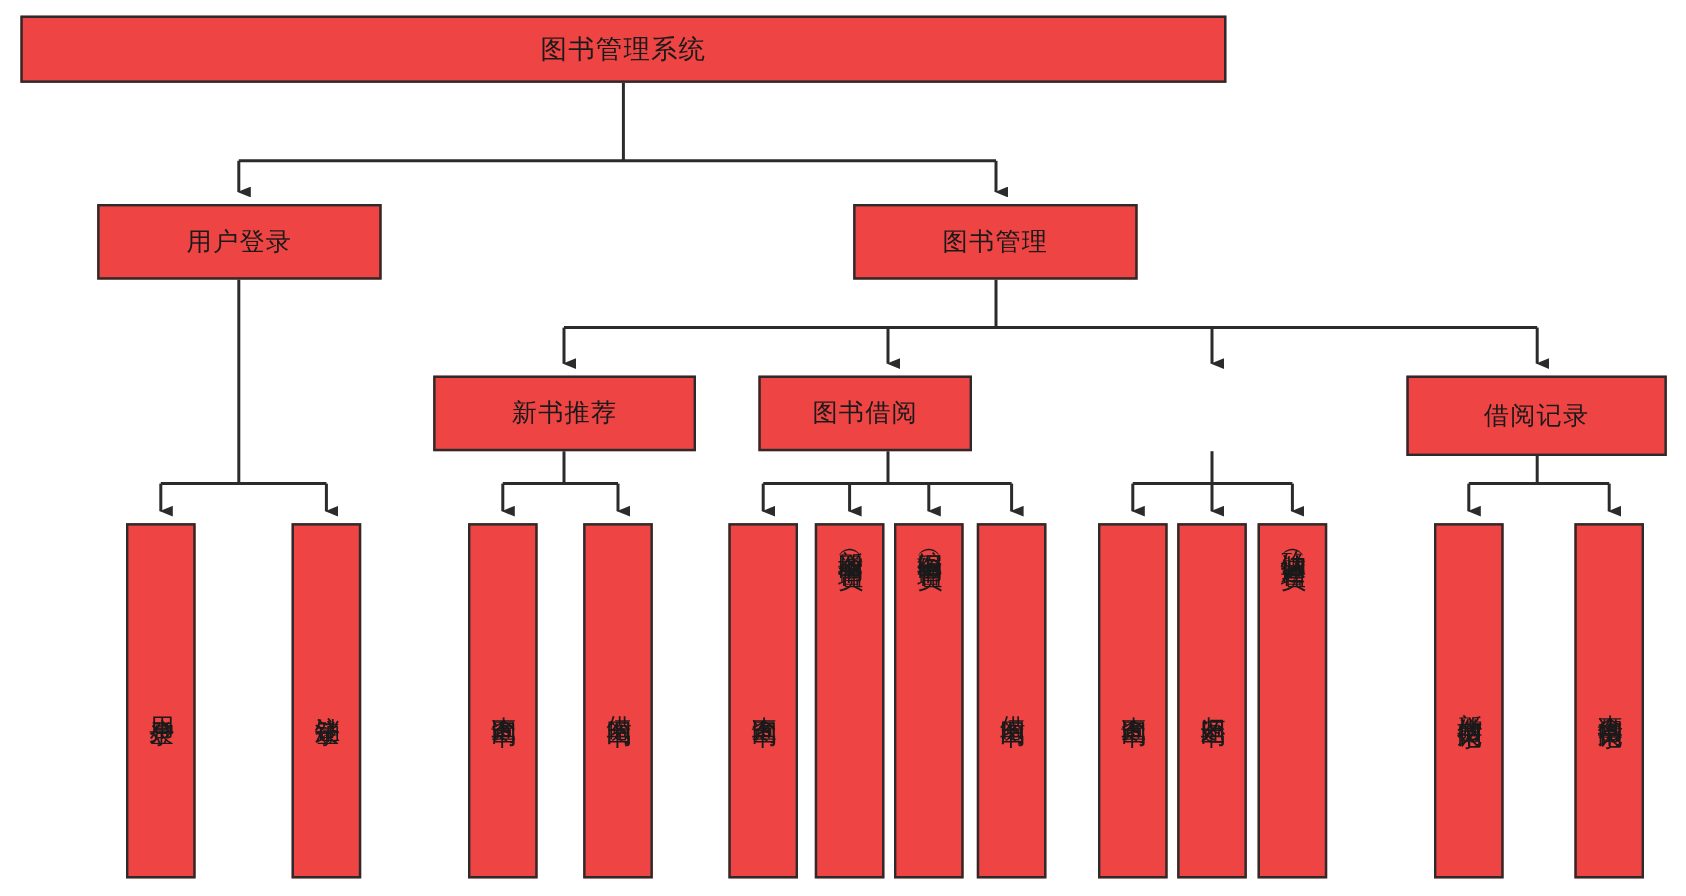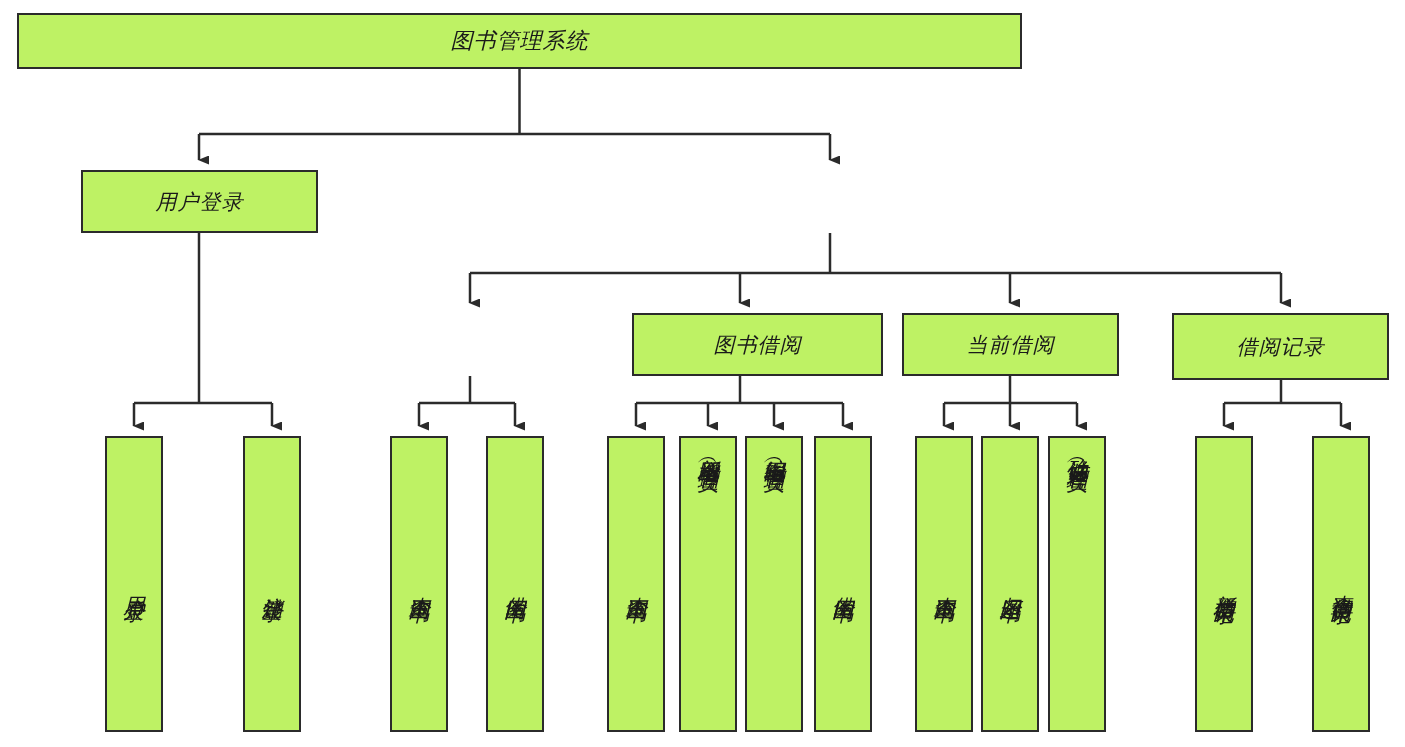--- a/index.html
+++ b/index.html
@@ -17,27 +17,26 @@
   svg#edges{
     position:absolute;
     left:0;top:0;
     width:1405px;
     height:747px;
     pointer-events:none;
   }
   .node{
     position:absolute;
     box-sizing:border-box;
-    background:#bef264;
+    background:#ef4444;
     border:2.5px solid #2b2b2b;
     display:flex;
     align-items:center;
     justify-content:center;
     z-index:2;
-    font-style:italic;
   }
   .node.h{
     font-size:21px;
     line-height:1.1;
     letter-spacing:1px;
   }
   .node.h.root{font-size:22px;}
   .node.v{
     align-items:flex-start;
     justify-content:center;
@@ -122,26 +121,29 @@
     </g>
   </svg>
 
   <div class="node h root" style="left:17px;top:13px;width:1005px;height:56px;">
     <span>图书管理系统</span>
   </div>
 
   <div class="node h" style="left:81px;top:170px;width:237px;height:63px;">
     <span>用户登录</span>
   </div>
+  <div class="node h" style="left:711px;top:170px;width:237px;height:63px;">
+    <span>图书管理</span>
+  </div>
 
-  <div class="node h" style="left:632px;top:313px;width:251px;height:63px;">
+  <div class="node h" style="left:361px;top:313px;width:219px;height:63px;">
+    <span>新书推荐</span>
+  </div>
+  <div class="node h" style="left:632px;top:313px;width:178px;height:63px;">
     <span>图书借阅</span>
-  </div>
-  <div class="node h" style="left:902px;top:313px;width:217px;height:63px;">
-    <span>当前借阅</span>
   </div>
   <div class="node h" style="left:1172px;top:313px;width:217px;height:67px;">
     <span>借阅记录</span>
   </div>
 
   <div class="node v center" style="left:105px;top:436px;width:58px;height:296px;">
     <span class="vtext">用户登录</span>
   </div>
   <div class="node v center" style="left:243px;top:436px;width:58px;height:296px;">
     <span class="vtext">注销登录</span>

